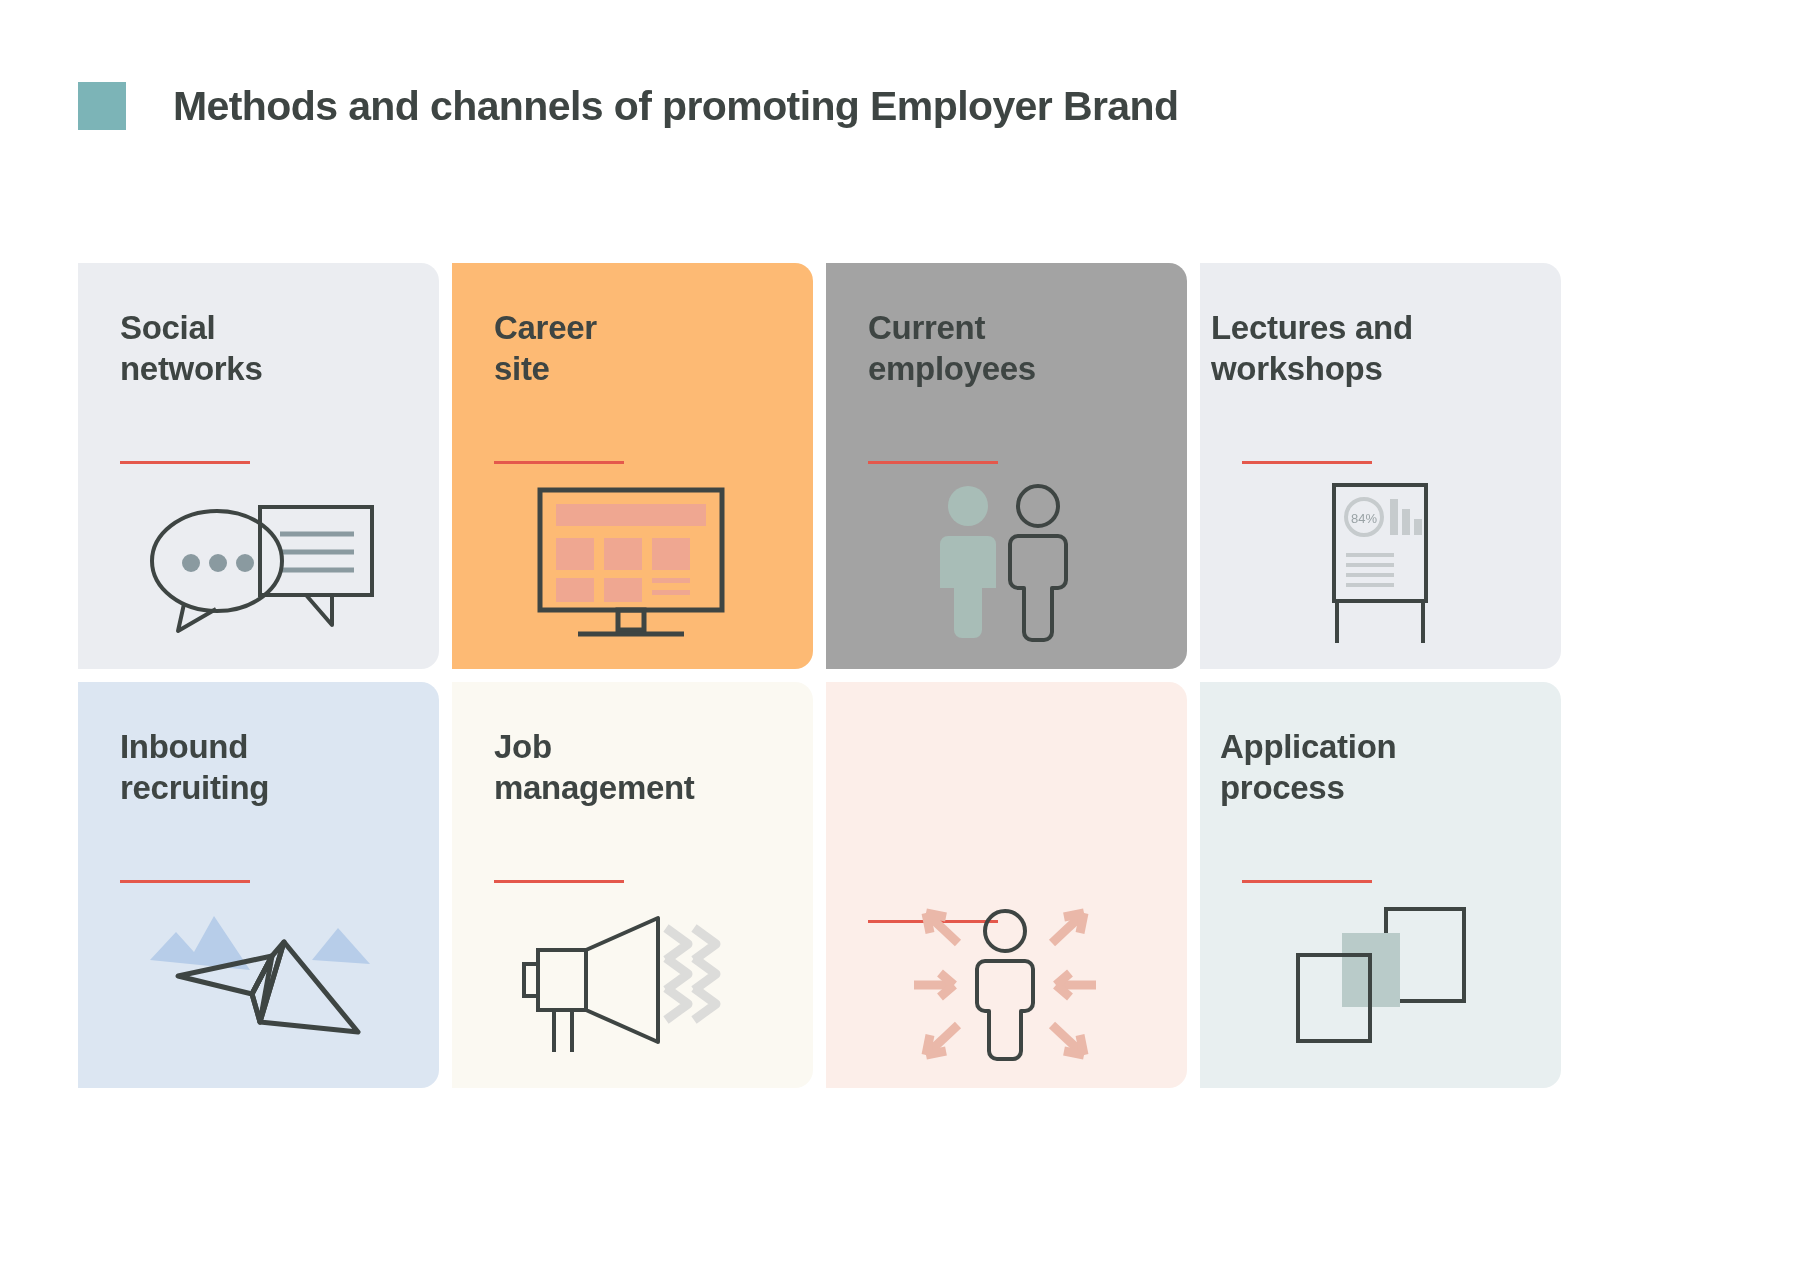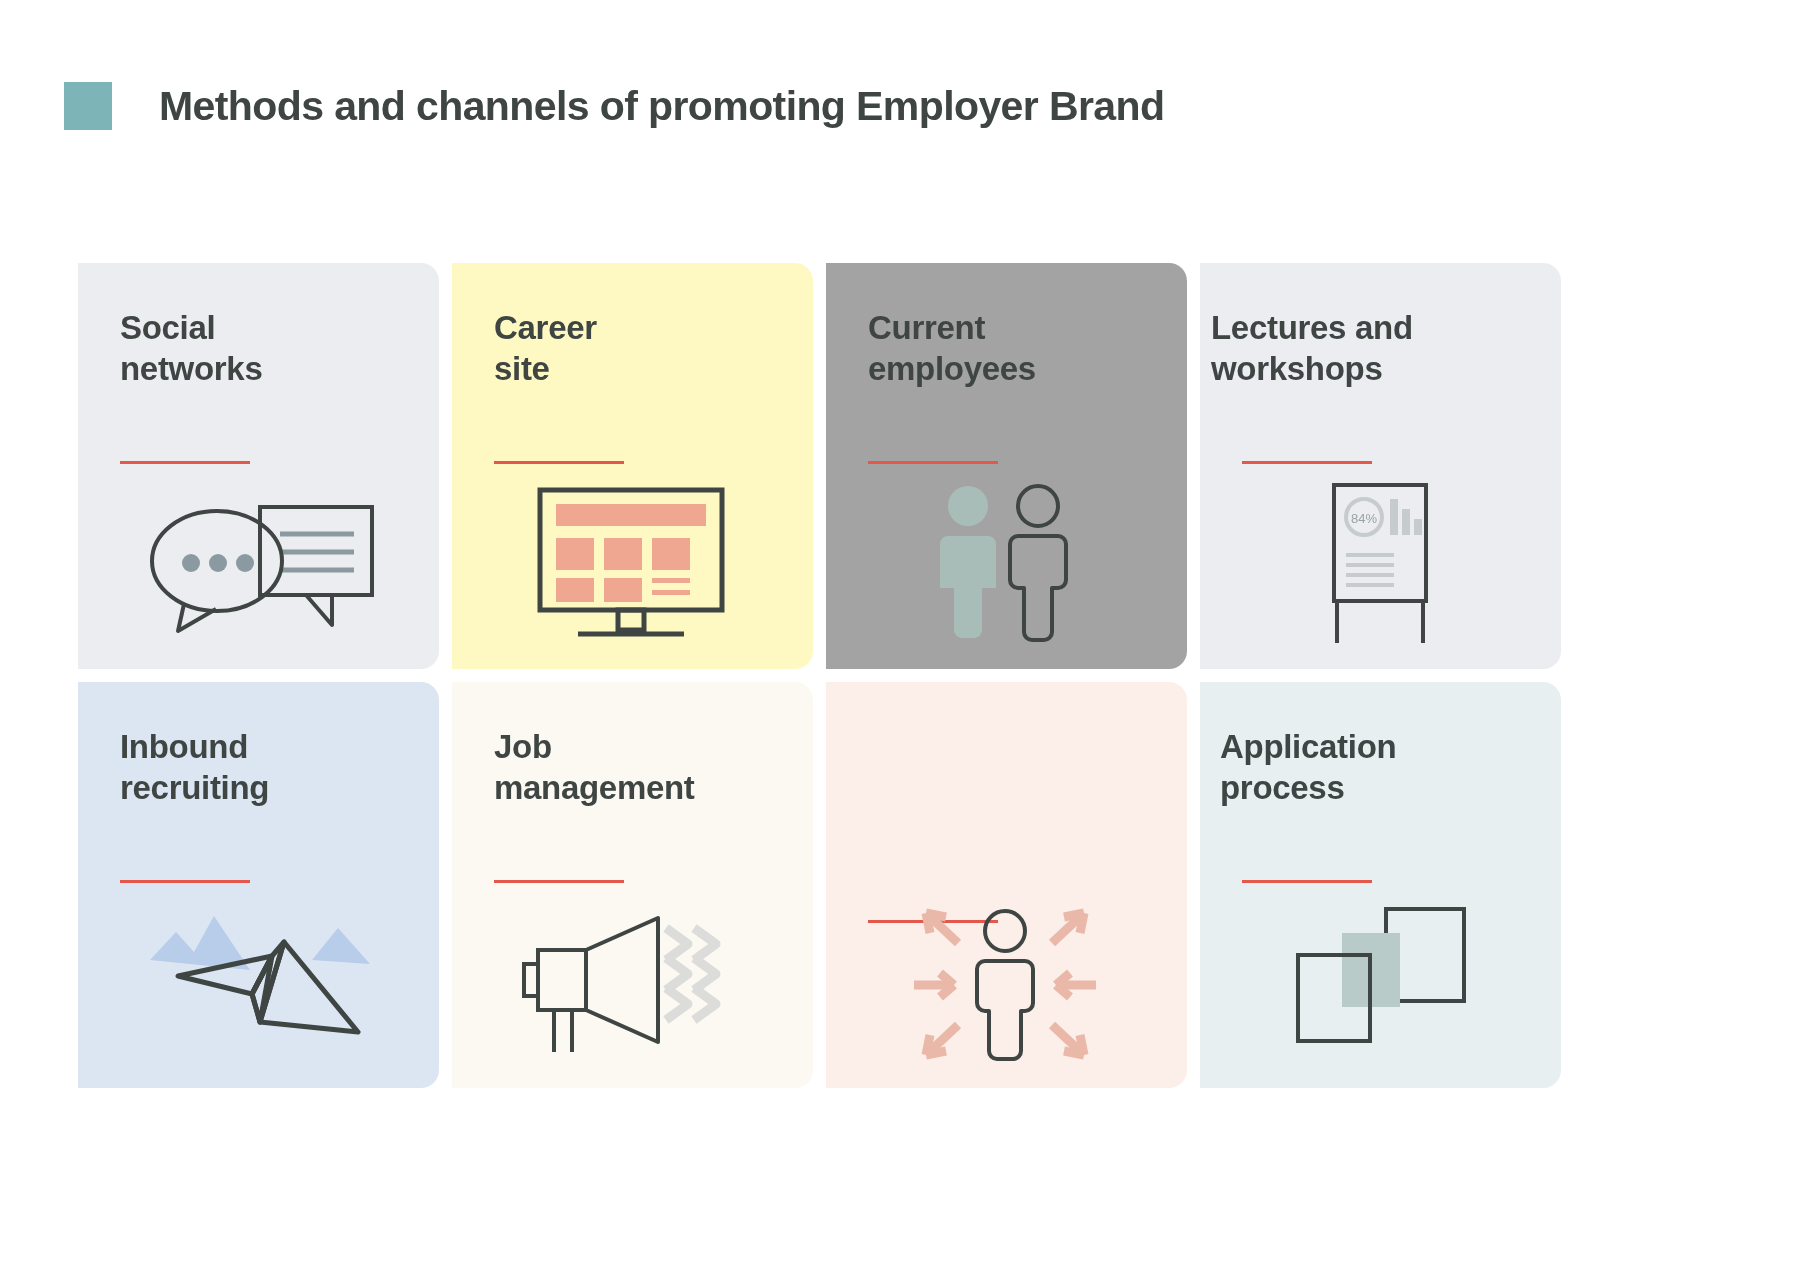--- a/index.html
+++ b/index.html
@@ -6,21 +6,21 @@
   body{
     width:1800px;height:1265px;
     background:#ffffff;
     font-family:"Liberation Sans","DejaVu Sans",sans-serif;
     overflow:hidden;
   }
   .page{position:relative;width:1800px;height:1265px;}
 
   
   .header{
-    position:absolute;left:64px;top:82px;
+    position:absolute;left:78px;top:82px;
     display:flex;align-items:center;justify-content:space-between;
   }
   .header-swatch{
     width:48px;height:48px;
     background:#7cb4b7;
     flex:0 0 auto;
   }
   .header-title{
     margin-left:47px;
     font-size:41px;
@@ -99,21 +99,21 @@
           <line x1="148" y1="81" x2="222" y2="81" stroke="#8a9aa0" stroke-width="5"></line>
           <ellipse cx="85" cy="72" rx="65" ry="50" fill="none" stroke="#3e4543" stroke-width="4"></ellipse>
           <path d="M52 115 L46 142 L84 120" fill="none" stroke="#3e4543" stroke-width="4" stroke-linejoin="round"></path>
           <circle cx="59" cy="74" r="9" fill="#8a9aa0"></circle>
           <circle cx="86" cy="74" r="9" fill="#8a9aa0"></circle>
           <circle cx="113" cy="74" r="9" fill="#8a9aa0"></circle>
         </svg>
       </div>
     </div>
 
-    <div class="card" id="card1" style="background: #fef9c3;">
+    <div class="card" id="card1" style="background: #fdba74;">
       <div class="card-title">Career
 site</div>
       <div class="card-rule rule-2" style="top: 198px;"></div>
       <div class="icon-wrap">
         <svg width="210" height="160" viewBox="0 0 210 160">
           <rect x="14" y="6" width="182" height="120" fill="none" stroke="#3e4543" stroke-width="5"></rect>
           <rect x="30" y="20" width="150" height="22" fill="#efa791"></rect>
           <rect x="30" y="54" width="38" height="32" fill="#efa791"></rect>
           <rect x="78" y="54" width="38" height="32" fill="#efa791"></rect>
           <rect x="126" y="54" width="38" height="32" fill="#efa791"></rect>

